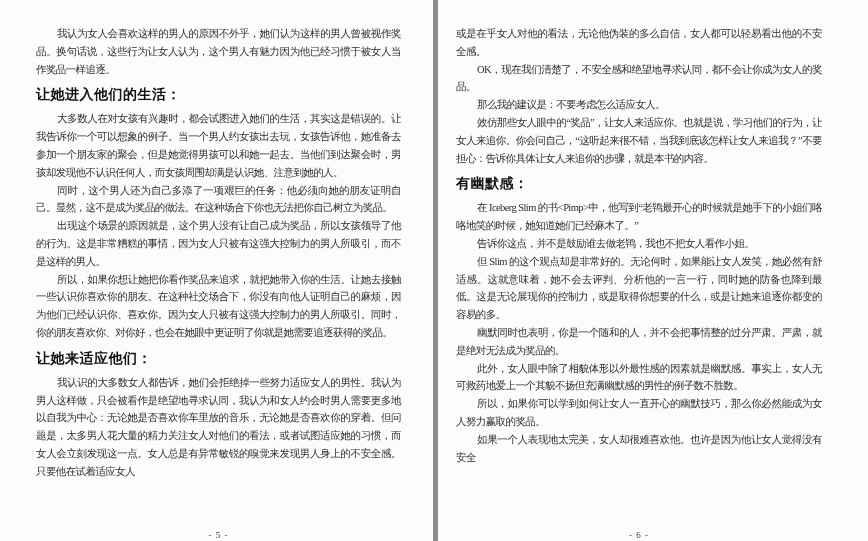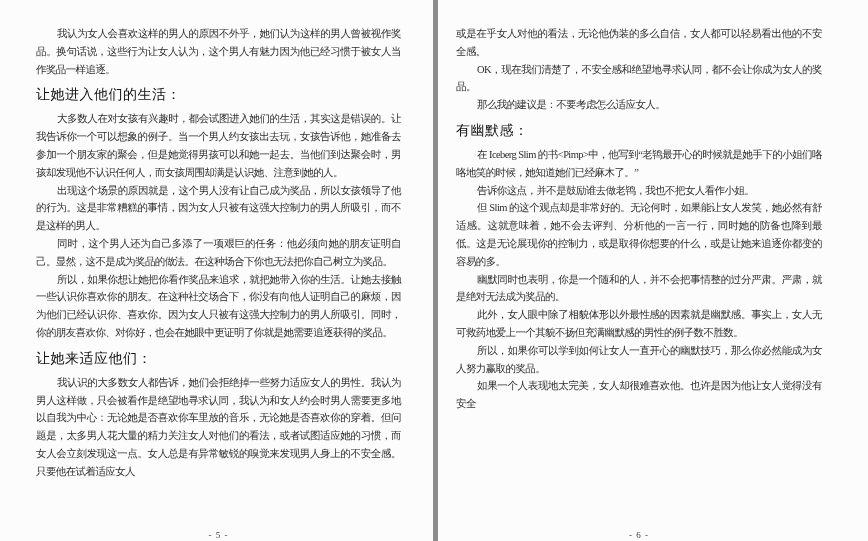--- a/index.html
+++ b/index.html
@@ -43,21 +43,21 @@
     color:var(--ink);
     text-align:justify;
     text-justify:inter-ideograph;
     text-indent:2em;
   }
   .body-text.no-indent{text-indent:0;}
   .section-heading{
     margin:7px 0 6px 0;
     font-family:"Liberation Sans","DejaVu Sans",sans-serif;
     font-size:14px;
-    font-weight:normal;
+    font-weight:bold;
     line-height:19px;
     letter-spacing:0.5px;
     color:var(--heading_ink);
     text-indent:0;
   }
   .page-number{
     position:absolute;
     top:505px;left:0;
     width:100%;
     text-align:center;
@@ -68,34 +68,35 @@
 </style>
 </head>
 <body>
 
 <div class="spread">
 
   <div class="page left">
     <p class="body-text">我认为女人会喜欢这样的男人的原因不外乎，她们认为这样的男人曾被视作奖品。换句话说，这些行为让女人认为，这个男人有魅力因为他已经习惯于被女人当作奖品一样追逐。</p>
     <h2 class="section-heading">让她进入他们的生活：</h2>
     <p class="body-text">大多数人在对女孩有兴趣时，都会试图进入她们的生活，其实这是错误的。让我告诉你一个可以想象的例子。当一个男人约女孩出去玩，女孩告诉他，她准备去参加一个朋友家的聚会，但是她觉得男孩可以和她一起去。当他们到达聚会时，男孩却发现他不认识任何人，而女孩周围却满是认识她、注意到她的人。</p>
+    <p class="body-text">同时，这个男人还为自己多添了一项艰巨的任务：他必须向她的朋友证明自己。显然，这不是成为奖品的做法。在这种场合下你也无法把你自己树立为奖品。</p>
     <p class="body-text">出现这个场景的原因就是，这个男人没有让自己成为奖品，所以女孩领导了他的行为。这是非常糟糕的事情，因为女人只被有这强大控制力的男人所吸引，而不是这样的男人。</p>
-    <p class="body-text">同时，这个男人还为自己多添了一项艰巨的任务：他必须向她的朋友证明自己。显然，这不是成为奖品的做法。在这种场合下你也无法把你自己树立为奖品。</p>
     <p class="body-text">所以，如果你想让她把你看作奖品来追求，就把她带入你的生活。让她去接触一些认识你喜欢你的朋友。在这种社交场合下，你没有向他人证明自己的麻烦，因为他们已经认识你、喜欢你。因为女人只被有这强大控制力的男人所吸引。同时，你的朋友喜欢你、对你好，也会在她眼中更证明了你就是她需要追逐获得的奖品。</p>
     <h2 class="section-heading">让她来适应他们：</h2>
     <p class="body-text">我认识的大多数女人都告诉，她们会拒绝掉一些努力适应女人的男性。我认为男人这样做，只会被看作是绝望地寻求认同，我认为和女人约会时男人需要更多地以自我为中心：无论她是否喜欢你车里放的音乐，无论她是否喜欢你的穿着。但问题是，太多男人花大量的精力关注女人对他们的看法，或者试图适应她的习惯，而女人会立刻发现这一点。女人总是有异常敏锐的嗅觉来发现男人身上的不安全感。只要他在试着适应女人</p>
     <div class="page-number">- 5 -</div>
   </div>
 
   <div class="gutter-line"></div>
 
   <div class="page right">
     <p class="body-text no-indent">或是在乎女人对他的看法，无论他伪装的多么自信，女人都可以轻易看出他的不安全感。</p>
     <p class="body-text">OK，现在我们清楚了，不安全感和绝望地寻求认同，都不会让你成为女人的奖品。</p>
     <p class="body-text">那么我的建议是：不要考虑怎么适应女人。</p>
+    <p class="body-text">效仿那些女人眼中的“奖品”，让女人来适应你。也就是说，学习他们的行为，让女人来追你。你会问自己，“这听起来很不错，当我到底该怎样让女人来追我？”不要担心：告诉你具体让女人来追你的步骤，就是本书的内容。</p>
     <h2 class="section-heading">有幽默感：</h2>
     <p class="body-text">在 Iceberg Slim 的书&lt;Pimp&gt;中，他写到“老鸨最开心的时候就是她手下的小姐们咯咯地笑的时候，她知道她们已经麻木了。”</p>
     <p class="body-text">告诉你这点，并不是鼓励谁去做老鸨，我也不把女人看作小姐。</p>
     <p class="body-text">但 Slim 的这个观点却是非常好的。无论何时，如果能让女人发笑，她必然有舒适感。这就意味着，她不会去评判、分析他的一言一行，同时她的防备也降到最低。这是无论展现你的控制力，或是取得你想要的什么，或是让她来追逐你都变的容易的多。</p>
     <p class="body-text">幽默同时也表明，你是一个随和的人，并不会把事情整的过分严肃。严肃，就是绝对无法成为奖品的。</p>
     <p class="body-text">此外，女人眼中除了相貌体形以外最性感的因素就是幽默感。事实上，女人无可救药地爱上一个其貌不扬但充满幽默感的男性的例子数不胜数。</p>
     <p class="body-text">所以，如果你可以学到如何让女人一直开心的幽默技巧，那么你必然能成为女人努力赢取的奖品。</p>
     <p class="body-text">如果一个人表现地太完美，女人却很难喜欢他。也许是因为他让女人觉得没有安全</p>
     <div class="page-number">- 6 -</div>
   </div>

